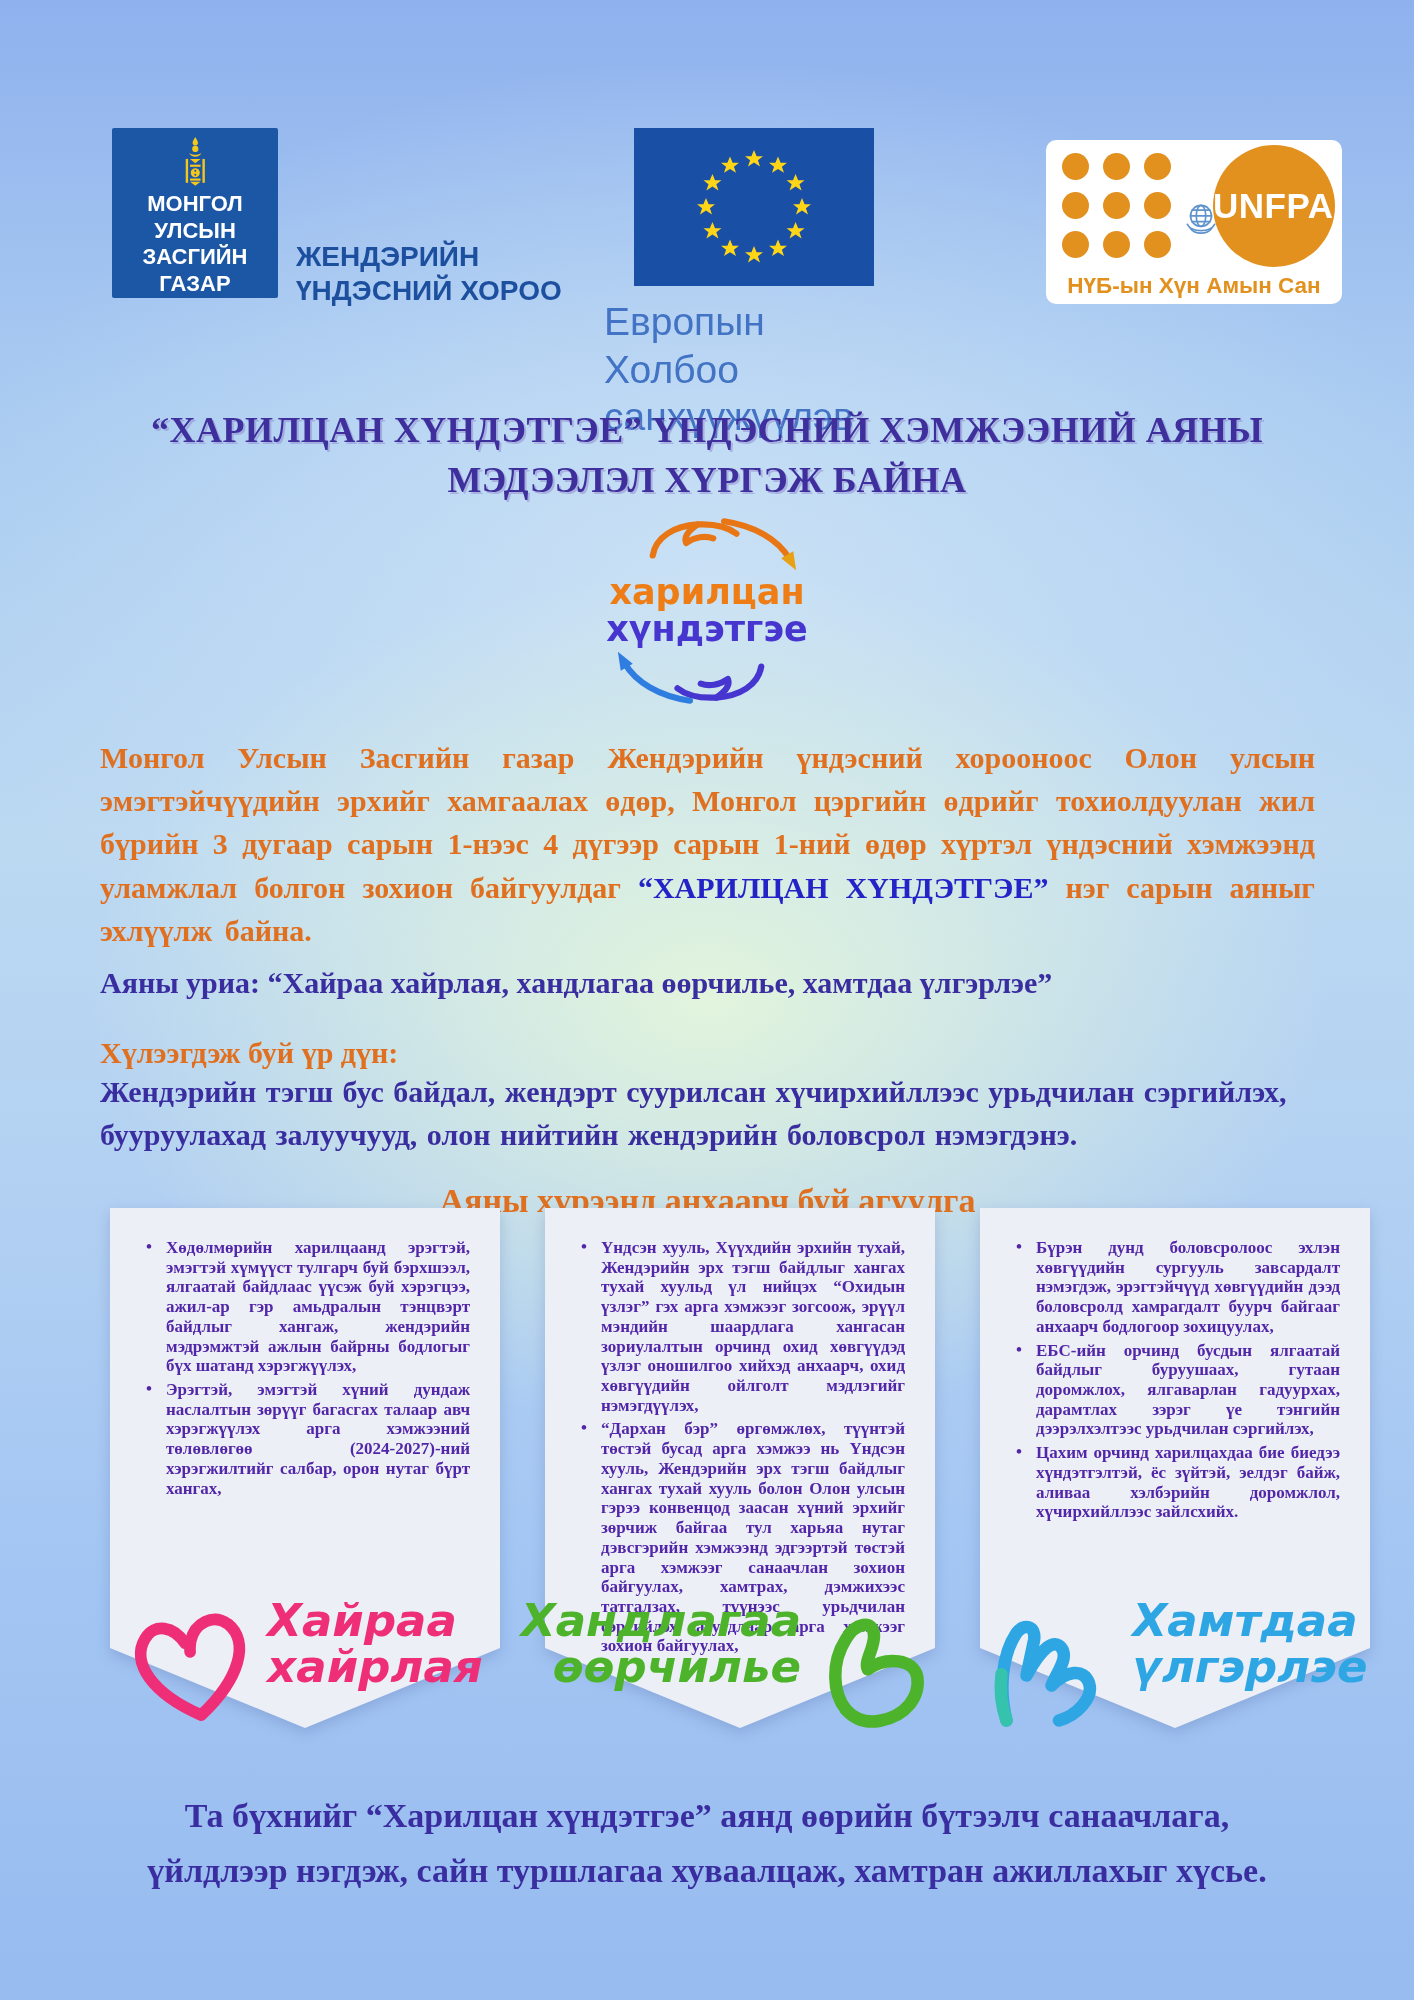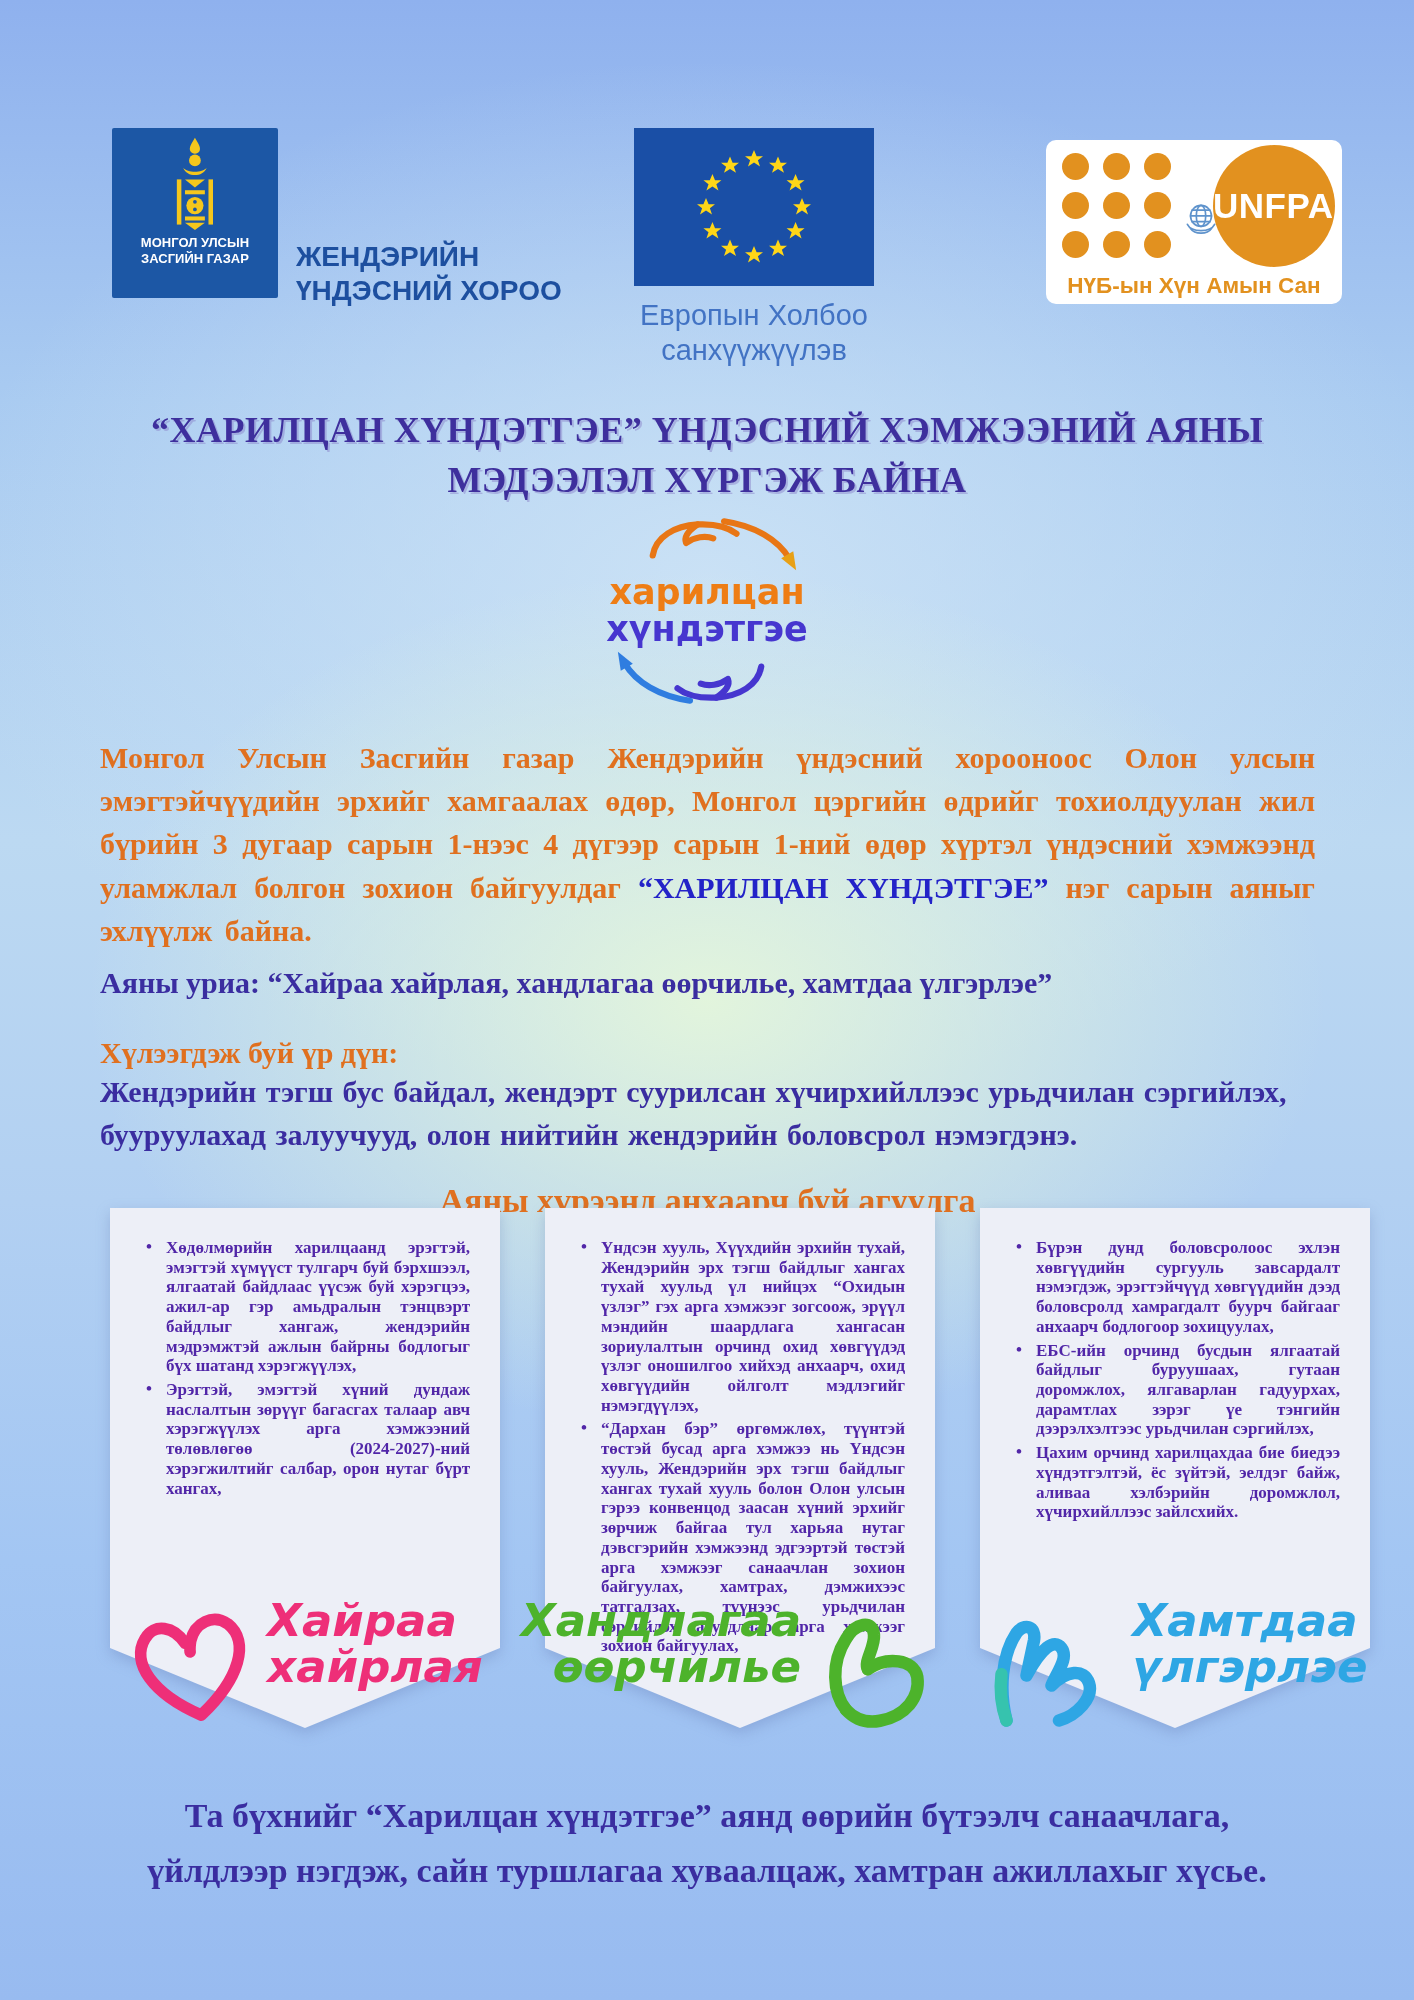--- a/index.html
+++ b/index.html
@@ -14,28 +14,28 @@
   }
 
   
   .gov-square {
     position:absolute; left:112px; top:128px; width:166px; height:170px;
     background:var(--gov-blue,#1c57a5); border-radius:2px;
     display:flex; flex-direction:column; align-items:center; padding-top:8px;
   }
   .gov-square svg { height:94px; }
   .gov-caption { margin-top:5px; color:#fff; font-family:"Liberation Sans",sans-serif;
-    font-weight:bold; font-size:13px; line-height:1.22; text-align:center; }
+    font-weight:bold; font-size:22px; line-height:1.22; text-align:center; }
   .committee { position:absolute; left:296px; top:240px; width:300px;
     color:var(--committee-blue,#1d4f9f); font-family:"Liberation Sans",sans-serif;
     font-weight:bold; font-size:28px; line-height:1.2; }
   .eu-flag { position:absolute; left:634px; top:128px; width:240px; height:158px; }
-  .eu-caption { position:absolute; left:604px; top:298px; width:300px; text-align:center;
+  .eu-caption { position:absolute; left:604px; top:298px; width:300px; text-align:left;
     color:var(--eu-caption,#4273c4); font-family:"Liberation Sans",sans-serif;
-    font-size:29px; line-height:1.22; }
+    font-size:39px; line-height:1.22; }
   .unfpa-card { position:absolute; left:1046px; top:140px; width:296px; height:164px;
     background:#fff; border-radius:10px; }
   .unfpa-dots { position:absolute; left:16px; top:13px; display:grid;
     grid-template-columns:repeat(3,27px); grid-template-rows:repeat(3,27px); gap:12px 14px; }
   .unfpa-dots i { display:block; width:27px; height:27px; border-radius:50%;
     background:var(--unfpa-orange,#e2911f); }
   .un-emblem { position:absolute; left:133px; top:56px; width:44px; height:44px; }
   .unfpa-circle { position:absolute; right:7px; top:5px; width:122px; height:122px; border-radius:50%;
     background:var(--unfpa-orange,#e2911f); color:#fff; font-family:"Liberation Sans",sans-serif;
     font-weight:bold; font-size:35px; letter-spacing:.5px; display:flex; align-items:center; justify-content:flex-start; }

